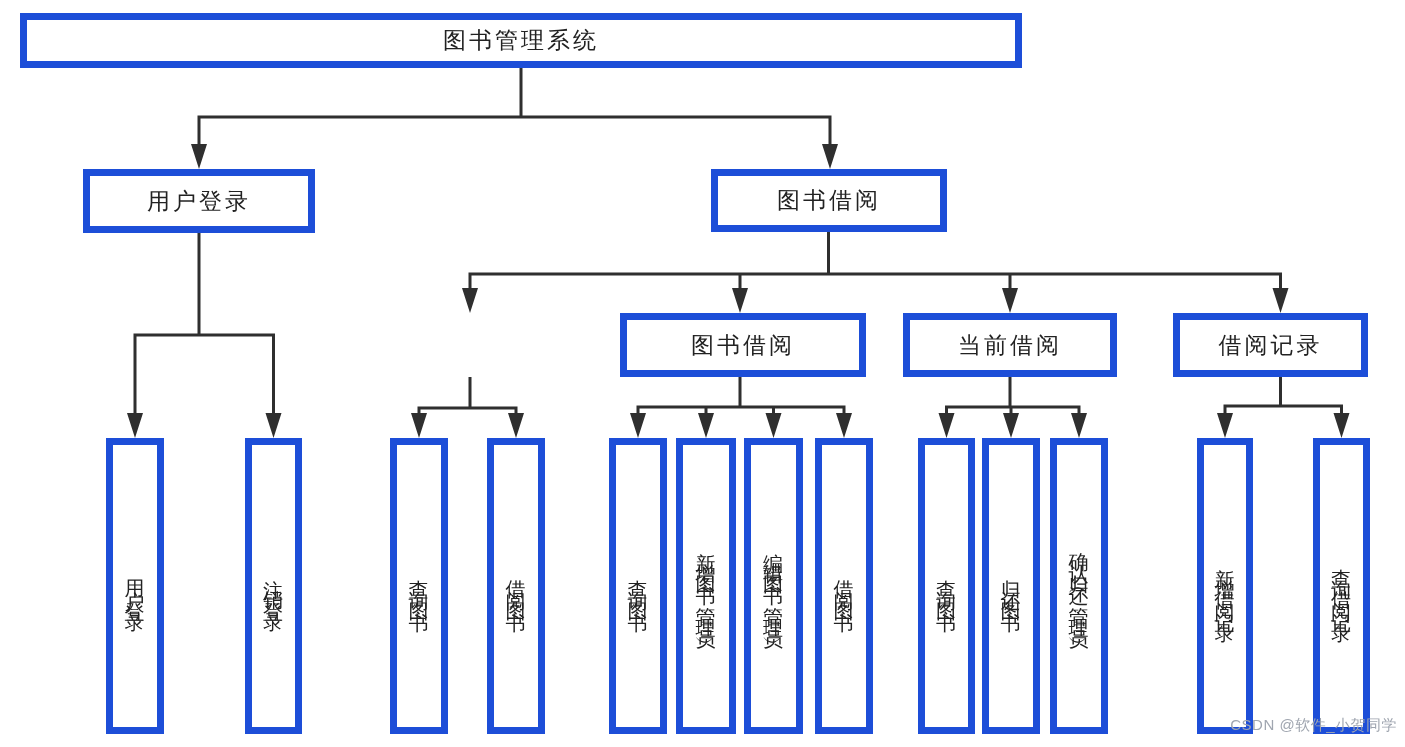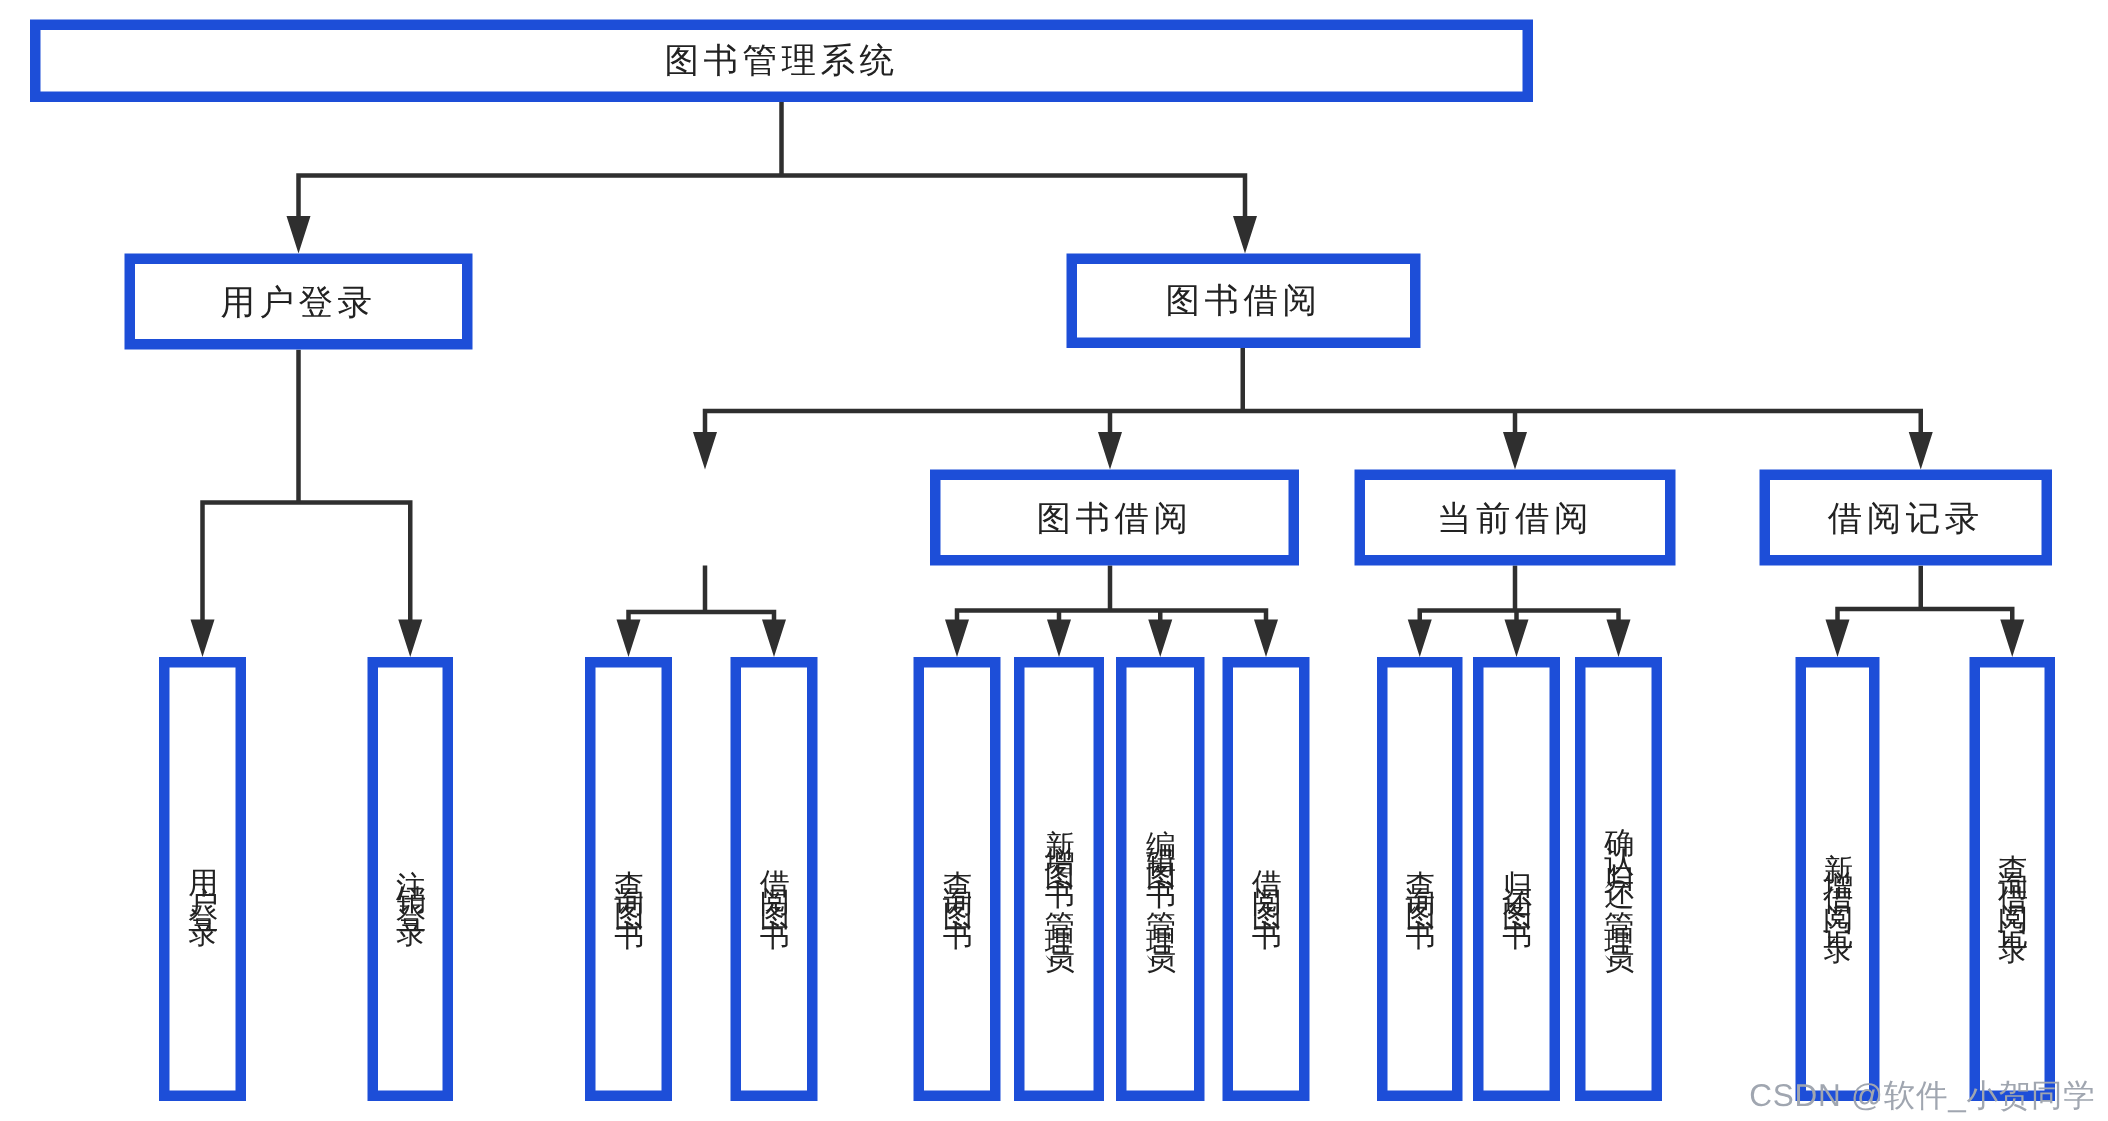--- a/index.html
+++ b/index.html
@@ -35,21 +35,21 @@
     line-height:1;
     letter-spacing:11px;
     color:#222222;
     white-space:nowrap;
   }
   .watermark{
     position:absolute;
     top:716px;
     right:8px;
     z-index:5;
-    font-size:21px;
+    font-size:15px;
     letter-spacing:0.5px;
     color:#a0a6b0;
     white-space:nowrap;
   }
 </style>
 </head>
 <body>
 
 <div class="stage">
 

